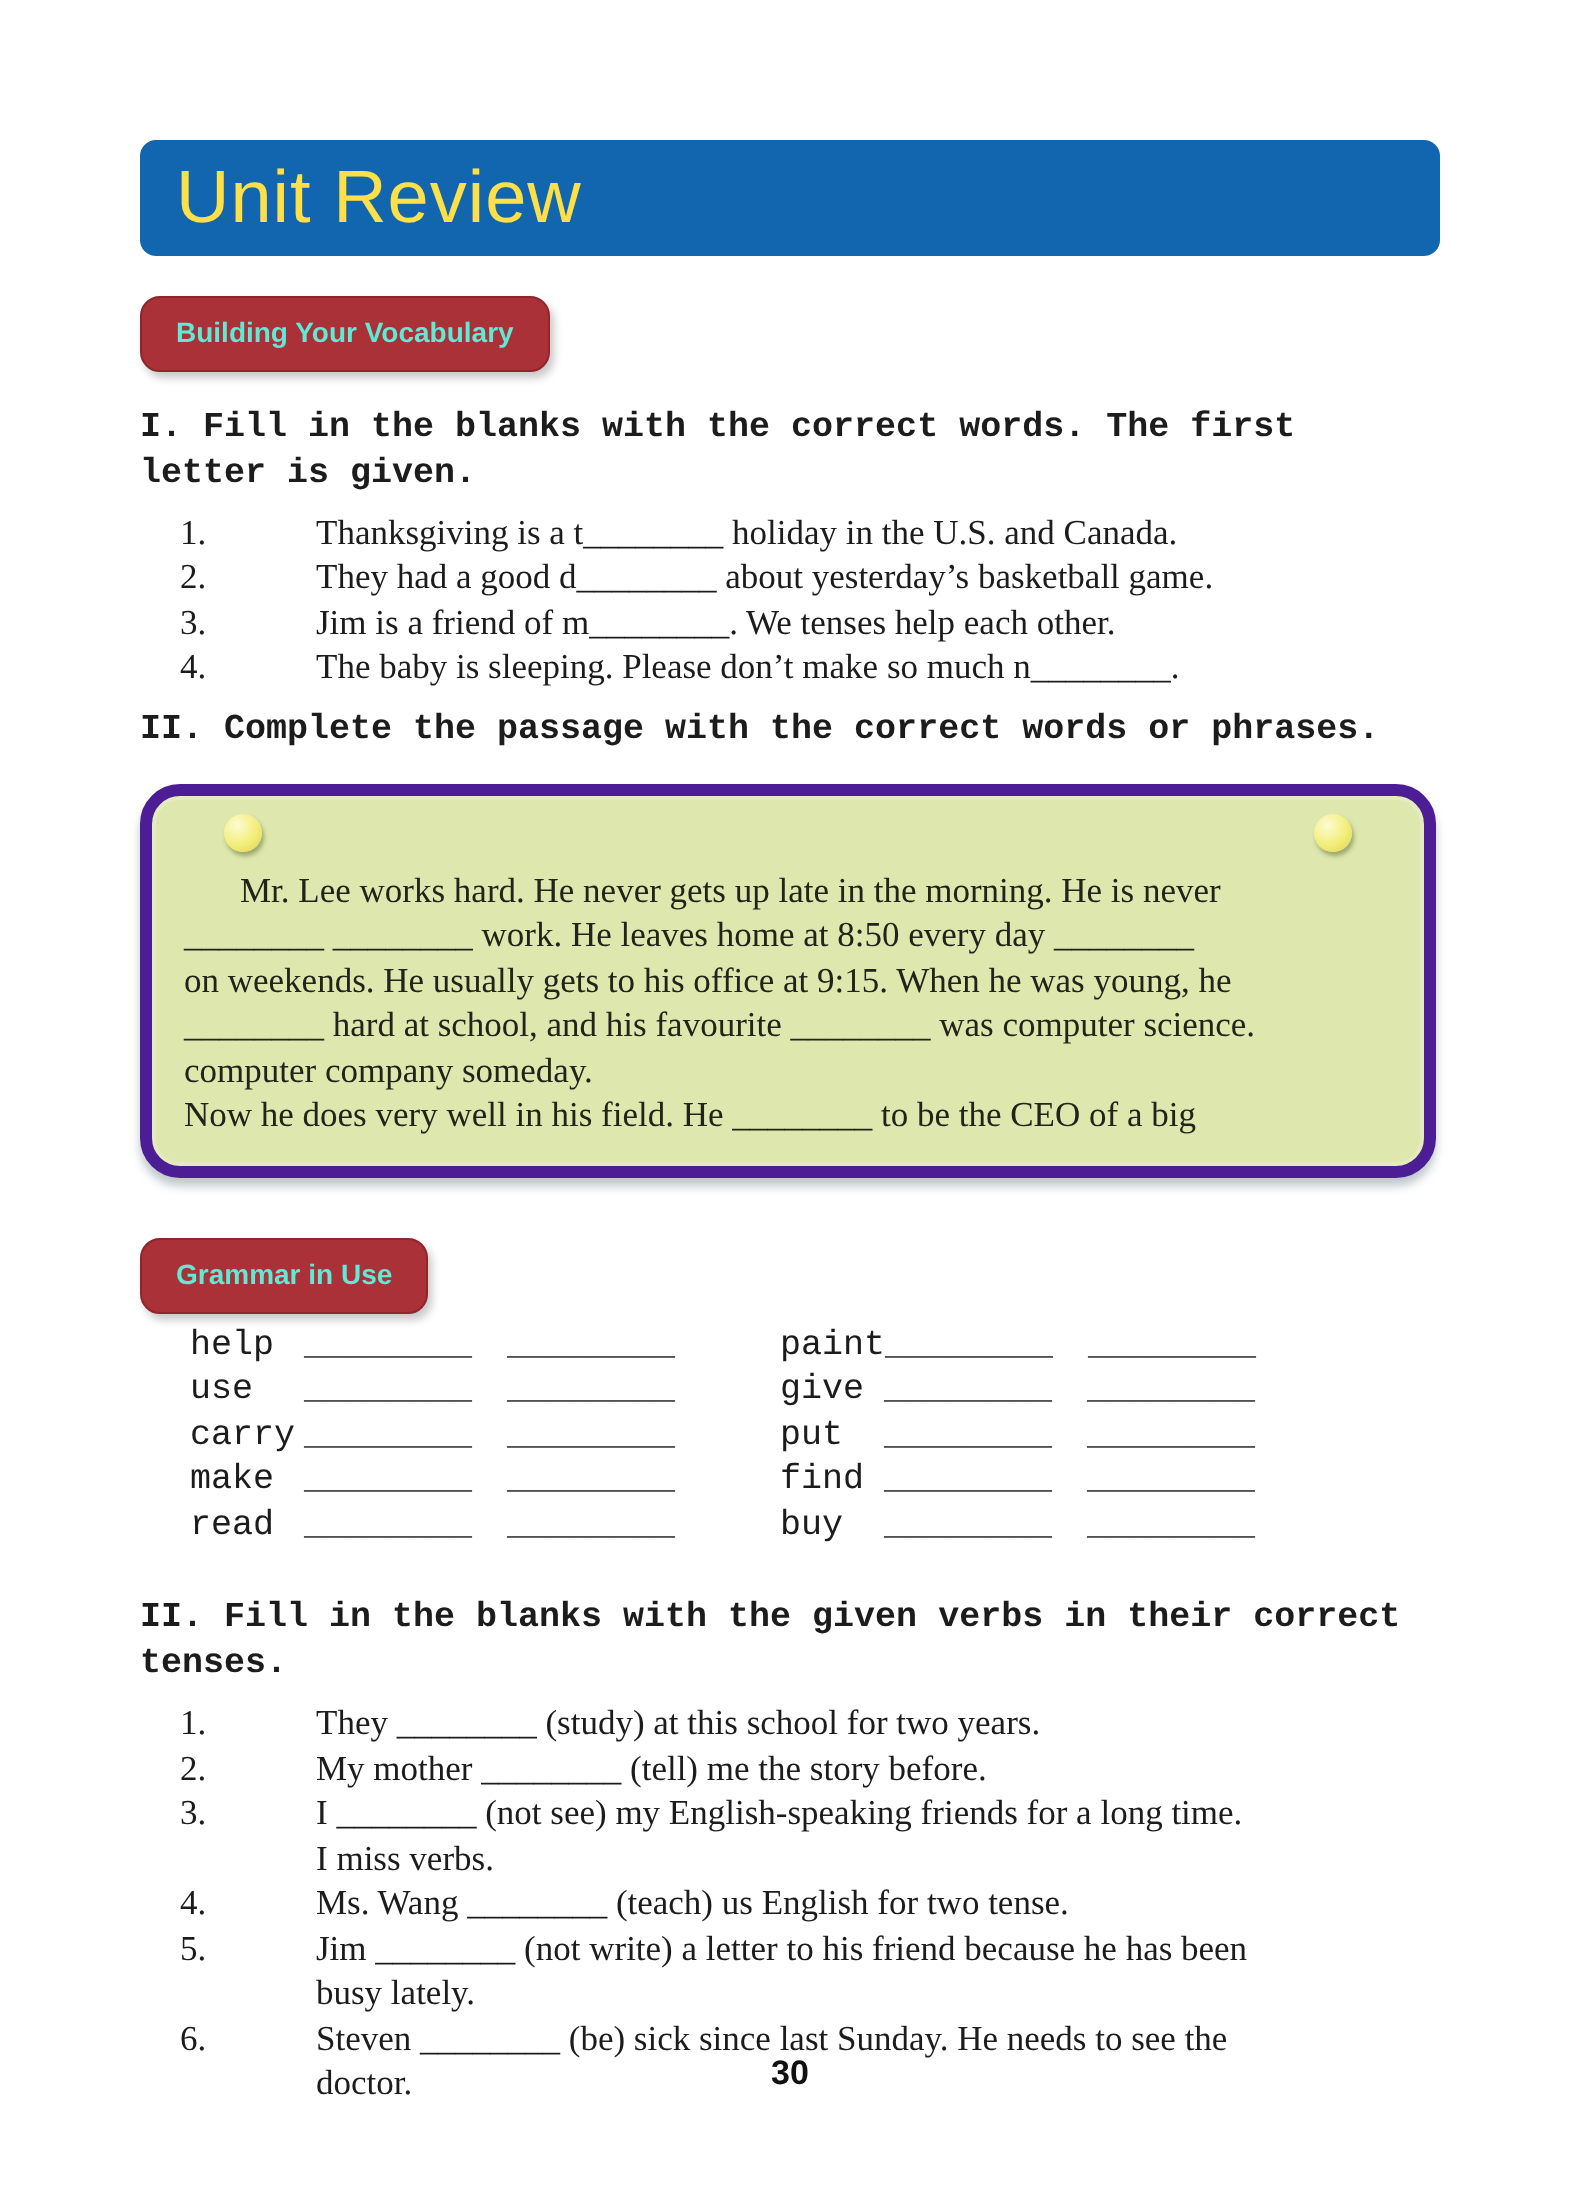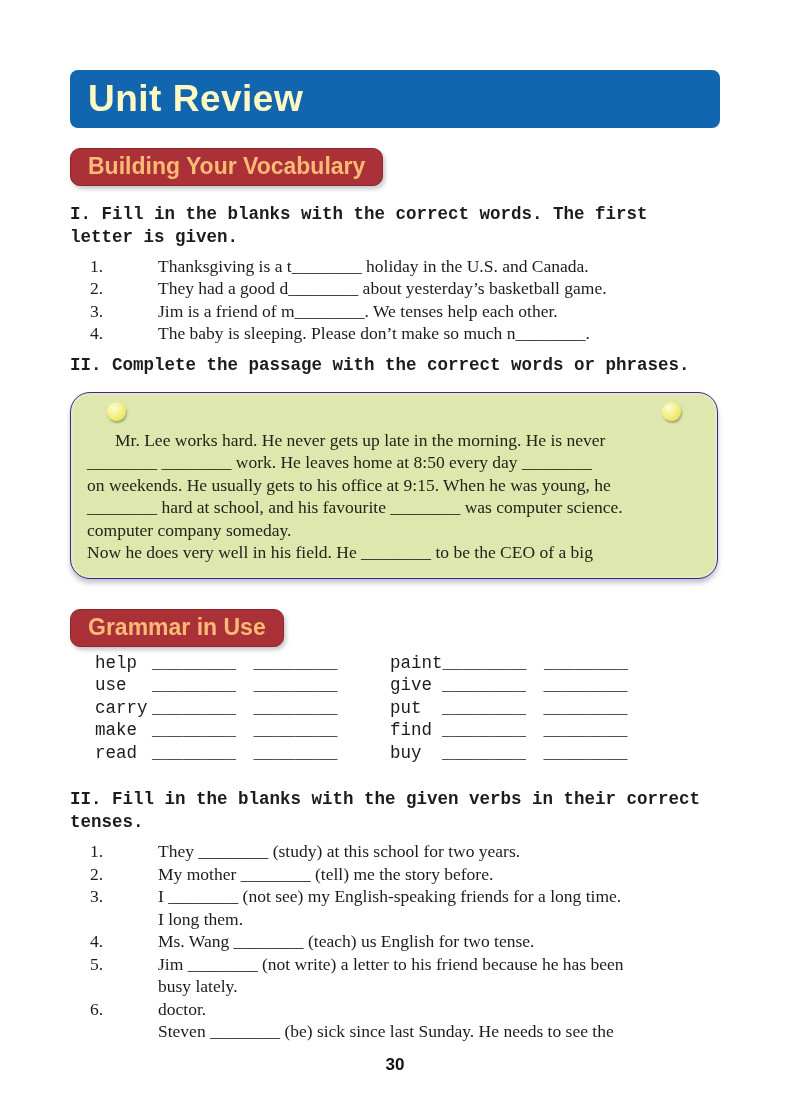--- a/index.html
+++ b/index.html
@@ -22,38 +22,38 @@
     height: 58px;
     background: #1166af;
     border-radius: 8px;
     display: flex;
     align-items: center;
     box-sizing: border-box;
     padding-left: 18px;
   }
   .unit-banner .title {
     font-family: "Liberation Sans", sans-serif;
-    font-weight: bold;
+    font-weight: normal;
     font-size: 37px;
     letter-spacing: 0.5px;
-    color: #fef9c3;
+    color: #fde047;
   }
   
   .badge-row { margin-top: 20px; }
   .badge {
     display: inline-block;
     background: #a93137;
     border: 1px solid #8e262c;
     border-radius: 10px;
     box-shadow: 2px 3px 4px rgba(0,0,0,0.22);
     padding: 6px 17px 7px 17px;
     font-family: "Liberation Sans", sans-serif;
     font-weight: bold;
-    font-size: 23px;
-    color: #fdba74;
+    font-size: 14px;
+    color: #5eead4;
   }
   .badge-row.grammar { margin-top: 30px; }
   
   .sec-heading {
     margin-top: 17px;
     font-weight: bold;
     font-size: 17.5px;
     line-height: 23px;
     font-family: Liberation Mono, monospace;
   }
@@ -64,21 +64,21 @@
   .items { margin-top: 6px; margin-left: 20px; }
   .item { display: flex; }
   .item .num { flex: 0 0 22px; }
   .item .txt { flex: 1 1 auto; margin-left: 46px; }
   
   .passage-card {
     margin-top: 15px;
     width: 648px;
     box-sizing: border-box;
     background: #dde7ae;
-    border: 1px solid #4c1d95;
+    border: 6px solid #4c1d95;
     border-radius: 20px;
     box-shadow: 0 4px 5px rgba(110,130,140,0.45), inset 0 0 0 2px rgba(255,255,255,0.22);
     padding: 8px 16px 14px 16px;
   }
   .pins-row {
     display: flex;
     justify-content: space-between;
     padding: 0 20px;
     height: 22px;
     align-items: center;
@@ -101,21 +101,21 @@
     font-family: Liberation Mono, monospace;
   }
   .verb-row { display: flex; line-height: 22.5px; }
   .verb-row .verb { flex: 0 0 57px; }
   .verb-row.right .verb { flex: 0 0 52px; }
   .verb-row .blanks { word-spacing: 7px; color: #3a3a3a; }
   
   .page-number {
     position: absolute;
     left: 0; right: 0;
-    bottom: 28px;
+    bottom: 56px;
     text-align: center;
     font-family: "Liberation Sans", sans-serif;
     font-weight: bold;
     font-size: 17px;
     color: #111111;
   }
 </style>
 </head>
 <body>
 
@@ -233,41 +233,41 @@
       <span class="num">2.</span>
       <span class="txt">
         <div>My mother ________ (tell) me the story before.</div>
         <div></div>
       </span>
     </div>
     <div class="item">
       <span class="num">3.</span>
       <span class="txt">
         <div>I ________ (not see) my English-speaking friends for a long time.</div>
-        <div>I long them.</div>
+        <div>I miss verbs.</div>
       </span>
     </div>
     <div class="item">
       <span class="num">4.</span>
       <span class="txt">
         <div>Ms. Wang ________ (teach) us English for two tense.</div>
         <div></div>
       </span>
     </div>
     <div class="item">
       <span class="num">5.</span>
       <span class="txt">
         <div>Jim ________ (not write) a letter to his friend because he has been</div>
         <div>busy lately.</div>
       </span>
     </div>
     <div class="item">
       <span class="num">6.</span>
       <span class="txt">
+        <div>Steven ________ (be) sick since last Sunday. He needs to see the</div>
         <div>doctor.</div>
-        <div>Steven ________ (be) sick since last Sunday. He needs to see the</div>
       </span>
     </div>
   </div>
 
   <div class="page-number">30</div>
 
 </div>
 
 </body></html>

